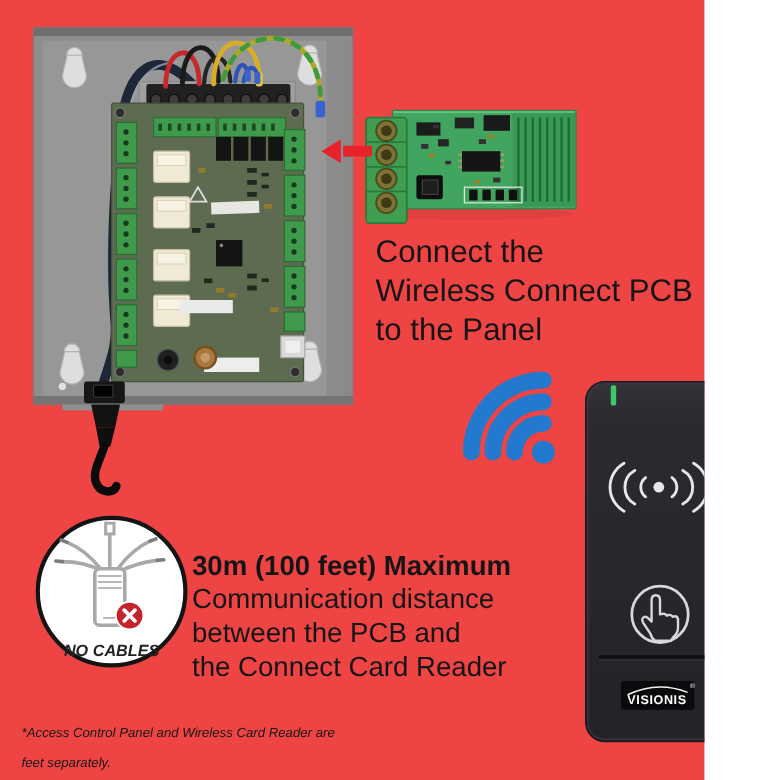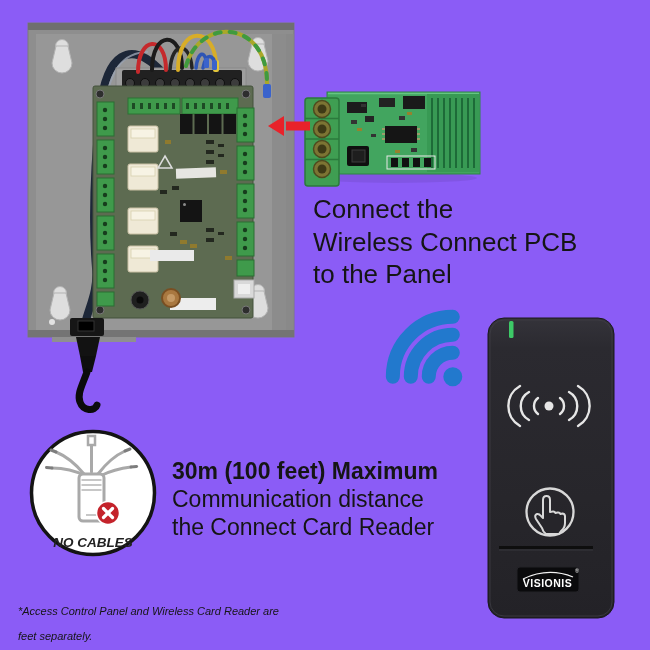--- a/index.html
+++ b/index.html
@@ -1,20 +1,20 @@
 <!DOCTYPE html>
 <html><head>
 <meta charset="utf-8">
 <style>
   html,body{margin:0;padding:0;background:#fff;}
-  .canvas{position:relative;width:650px;height:650px;background:#8b5cf6;overflow:hidden;
+  .canvas{position:relative;width:587px;height:650px;background:#ef4444;overflow:hidden;
           font-family:"Liberation Sans",sans-serif;color:#111;}
   .abs{position:absolute;}
   .note-connect{left:313px;top:193px;font-size:26px;line-height:32.5px;white-space:nowrap;color:#151515;}
-  .note-distance{left:172px;top:457px;font-size:23px;line-height:28px;white-space:nowrap;color:#151515;}
+  .note-distance{left:160px;top:457px;font-size:23px;line-height:28px;white-space:nowrap;color:#151515;}
   .note-distance .t{font-weight:bold;}
   .disclaimer{left:18px;top:599px;font-size:11px;line-height:24.5px;font-style:italic;white-space:nowrap;color:#151515;}
   svg{display:block;}
 </style>
 </head>
 <body>
 
 <div class="canvas">
 
   <div class="abs" style="left:20px;top:10px;width:280px;height:408px;">
@@ -386,20 +386,21 @@
         <line x1="75.5" y1="80.5" x2="84.5" y2="89.5" stroke="#fff" stroke-width="3.2" stroke-linecap="round"></line>
         <line x1="84.5" y1="80.5" x2="75.5" y2="89.5" stroke="#fff" stroke-width="3.2" stroke-linecap="round"></line>
       </g>
       <text x="65" y="119" text-anchor="middle" font-family="Liberation Sans, sans-serif" font-size="13.5" font-weight="bold" font-style="italic" fill="#222">NO CABLES</text>
     </svg>
   </div>
 
   <div class="abs note-distance">
     <div class="t">30m (100 feet) Maximum</div>
     <div>Communication distance</div>
+    <div>between the PCB and</div>
     <div>the Connect Card Reader</div>
   </div>
 
   <div class="abs disclaimer">
     <div>*Access Control Panel and Wireless Card Reader are</div>
     <div>feet separately.</div>
   </div>
 
 </div>
 

